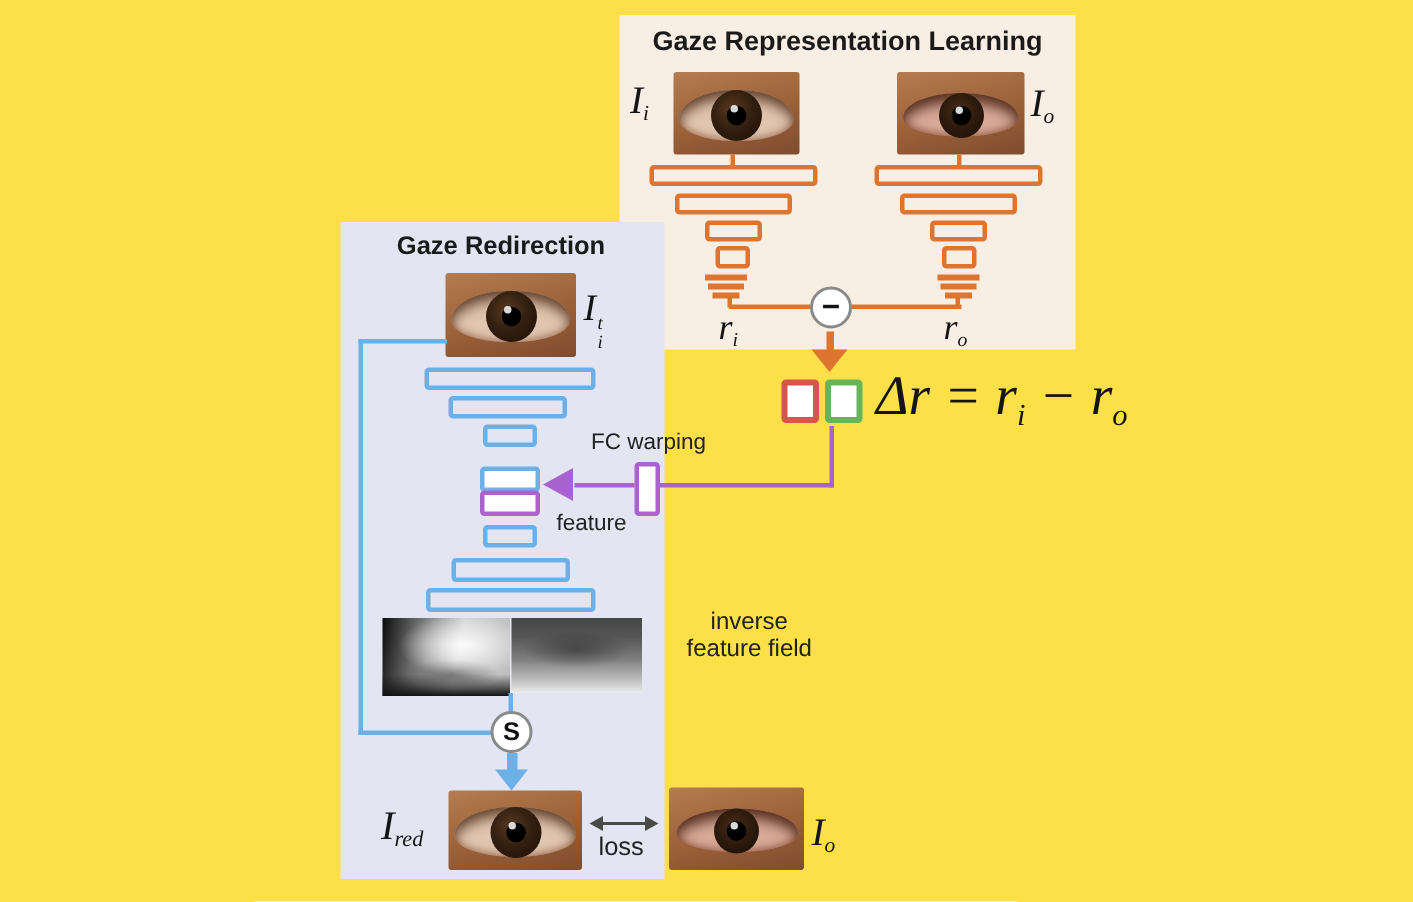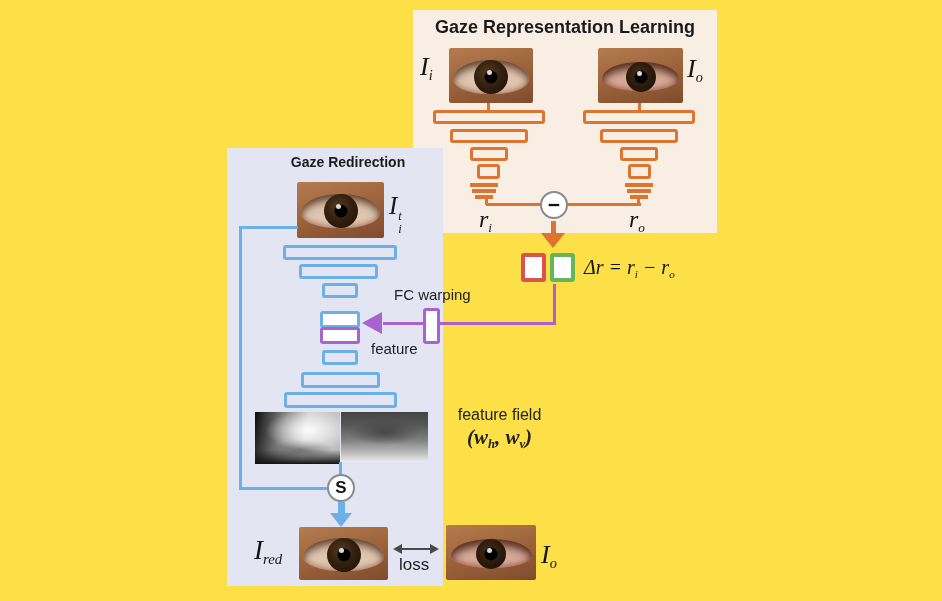--- a/index.html
+++ b/index.html
@@ -5,21 +5,21 @@
   html,body { margin:0; padding:0; background:#ffffff; }
   .figure { position:relative; width:942px; height:601px; background:#fde047; overflow:hidden;
             font-family:"Liberation Sans", sans-serif; }
 
   .panel { position:absolute; }
   .panel-rep { left:413px; top:10px; width:304px; height:223px; background:#f8eee3; }
   .panel-red { left:227px; top:148px; width:216px; height:438px; background:#e3e5f3; }
 
   .ptitle { position:absolute; text-align:center; font-weight:bold; color:#1a1a1a; }
   .t-rep { left:413px; top:17px; width:304px; font-size:18px; }
-  .t-red { left:226px; top:154px; width:244px; font-size:14px; }
+  .t-red { left:212px; top:154px; width:244px; font-size:17px; }
 
   
   .bar { position:absolute; box-sizing:border-box; border:3px solid; border-radius:3px; background:transparent; }
   .bar.orange { border-color:#dd7430; }
   .bar.blue   { border-color:#6cb0e8; }
   .bar.purple { border-color:#a963cf; background:#eadcf5; }
   .bar.bluefill { background:#dce9f8; }
 
   .hline,.vline,.fcline { position:absolute; }
   .l-orange { background:#dd7430; }
@@ -154,21 +154,21 @@
   </div>
   <div class="mlabel" style="left:629px;top:206px;font-size:24px;">
     <span>r</span><span class="msub">o</span>
   </div>
 
   <div class="vline l-orange" style="left:551px;top:221px;width:5px;height:13px;"></div>
   <div class="ah ah-down-orange" style="left:541px;top:233px;"></div>
 
   <div class="dsq red" style="left:521px;top:253px;"></div>
   <div class="dsq green" style="left:550px;top:253px;"></div>
-  <div class="mlabel" style="left:584px;top:256px;font-size:20px;">
+  <div class="mlabel" style="left:584px;top:243px;font-size:37px;">
     <span>Δr = r</span><span class="msub">i</span><span> − r</span><span class="msub">o</span>
   </div>
 
   <div class="vline l-purple" style="left:553px;top:284px;width:3px;height:41px;"></div>
   <div class="hline l-purple" style="left:440px;top:322px;width:116px;height:3px;"></div>
   <div class="bar purple" style="left:423px;top:308px;width:17px;height:36px;background:#fff;"></div>
   <div class="hline l-purple" style="left:383px;top:322px;width:40px;height:3px;"></div>
   <div class="ah ah-left-purple" style="left:362px;top:312px;"></div>
   <div class="slabel" style="left:394px;top:286px;font-size:15px;">FC warping</div>
   <div class="slabel" style="left:371px;top:340px;font-size:15px;">feature</div>
@@ -201,24 +201,22 @@
   <div class="bar purple" style="left:320px;top:327px;width:40px;height:17px;background:#fff;"></div>
 
   <div class="bar blue" style="left:322px;top:350px;width:36px;height:15px;"></div>
   <div class="bar blue" style="left:301px;top:372px;width:79px;height:16px;"></div>
   <div class="bar blue" style="left:284px;top:392px;width:113px;height:16px;"></div>
 
   <div class="warp warp-h" style="left:255px;top:412px;width:85px;height:52px;"></div>
   <div class="warp warp-v" style="left:341px;top:412px;width:87px;height:50px;"></div>
 
   <div class="warpcap">
+    <div>inverse</div>
     <div>feature field</div>
-    <div class="mathline">
-      <span>(</span><span>w</span><span class="msub">h</span><span>, </span><span>w</span><span class="msub">v</span><span>)</span>
-    </div>
   </div>
 
   <div class="vline l-blue" style="left:339px;top:462px;width:3px;height:13px;"></div>
   <div class="opcircle op-s" style="left:327px;top:474px;">S</div>
   <div class="vline l-blue" style="left:338px;top:502px;width:7px;height:12px;"></div>
   <div class="ah ah-down-blue" style="left:330px;top:513px;"></div>
 
   <div class="eye" style="left:299px;top:527px;width:89px;height:53px;">
     <div class="sclera"></div>
     <div class="iris">

